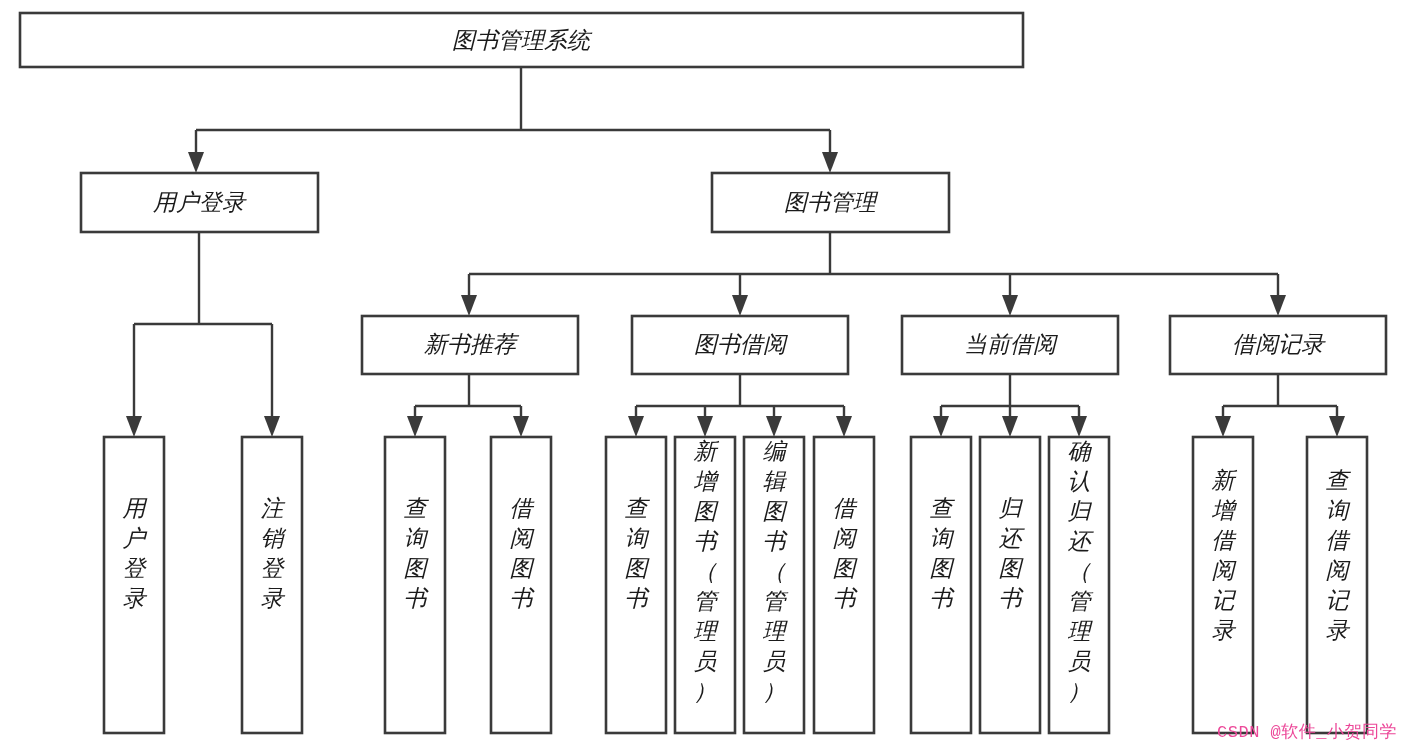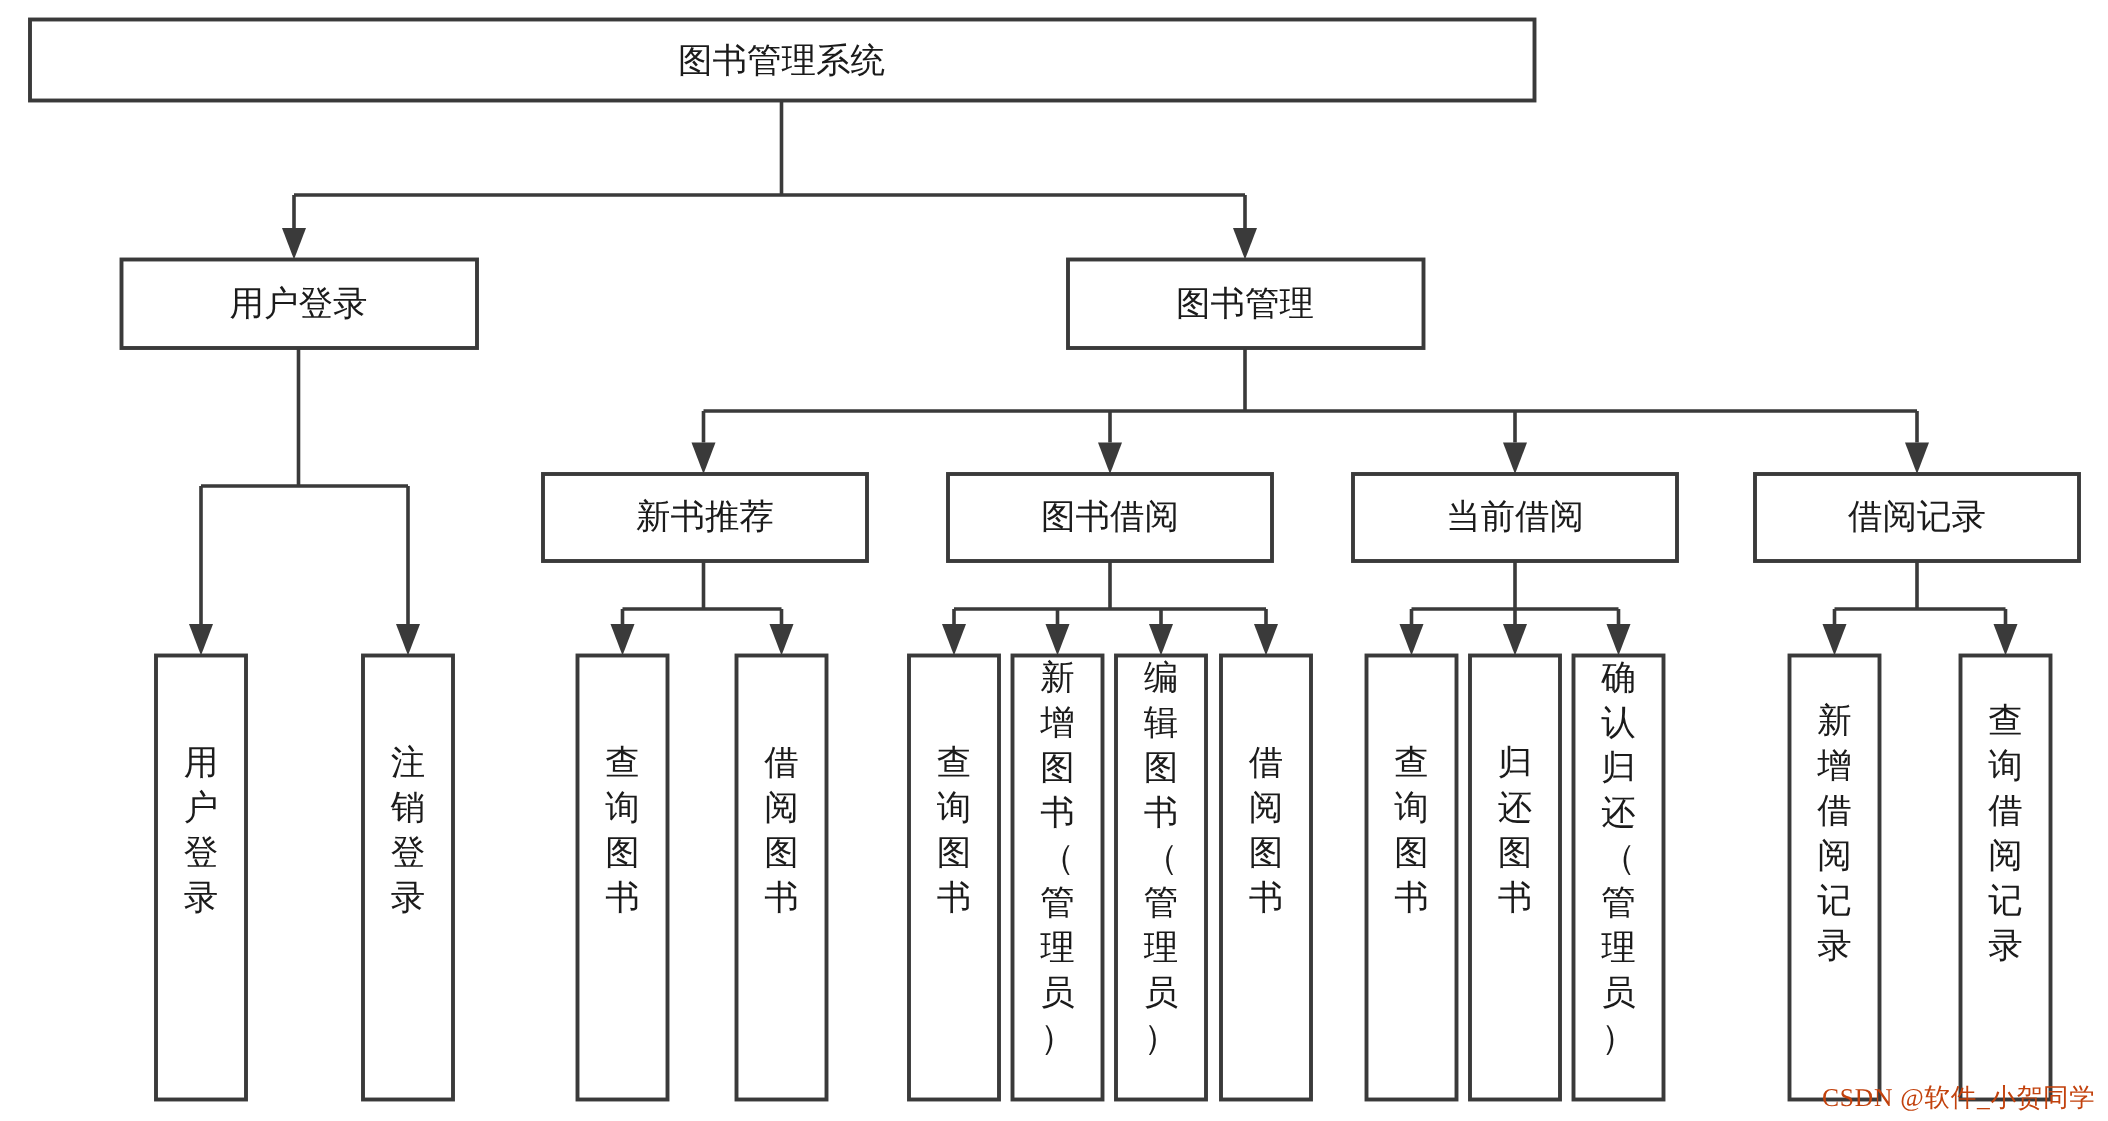--- a/index.html
+++ b/index.html
@@ -13,20 +13,21 @@
     font-family: "Liberation Sans", "DejaVu Sans", sans-serif;
     overflow: hidden;
     position: relative;
   }
   #diagram-root {
     position: absolute;
     left: 0;
     top: 0;
     width: 1404px;
     height: 747px;
+    font-style: italic;
   }
   .node-box {
     fill: #ffffff;
     stroke: #3a3a3a;
     stroke-width: 2.6;
   }
   .node-label {
     font-family: "Liberation Sans", "DejaVu Sans", sans-serif;
     fill: #1b1b1b;
     font-size: 23px;
@@ -45,23 +46,23 @@
     fill: none;
   }
   .arrow-head {
     fill: #3a3a3a;
     stroke: none;
   }
   .watermark-text {
     position: absolute;
     right: 8px;
     bottom: 4px;
-    font-family: Liberation Serif, serif;
+    font-family: Liberation Mono, monospace;
     font-size: 17px;
-    color: #c2410c;
+    color: #ec4899;
     white-space: nowrap;
     letter-spacing: 0.5px;
     pointer-events: none;
   }
 </style>
 </head>
 <body>
 
 <div id="diagram-root">
   <svg width="1405" height="747" viewBox="0 0 1405 747" xmlns="http://www.w3.org/2000/svg">

